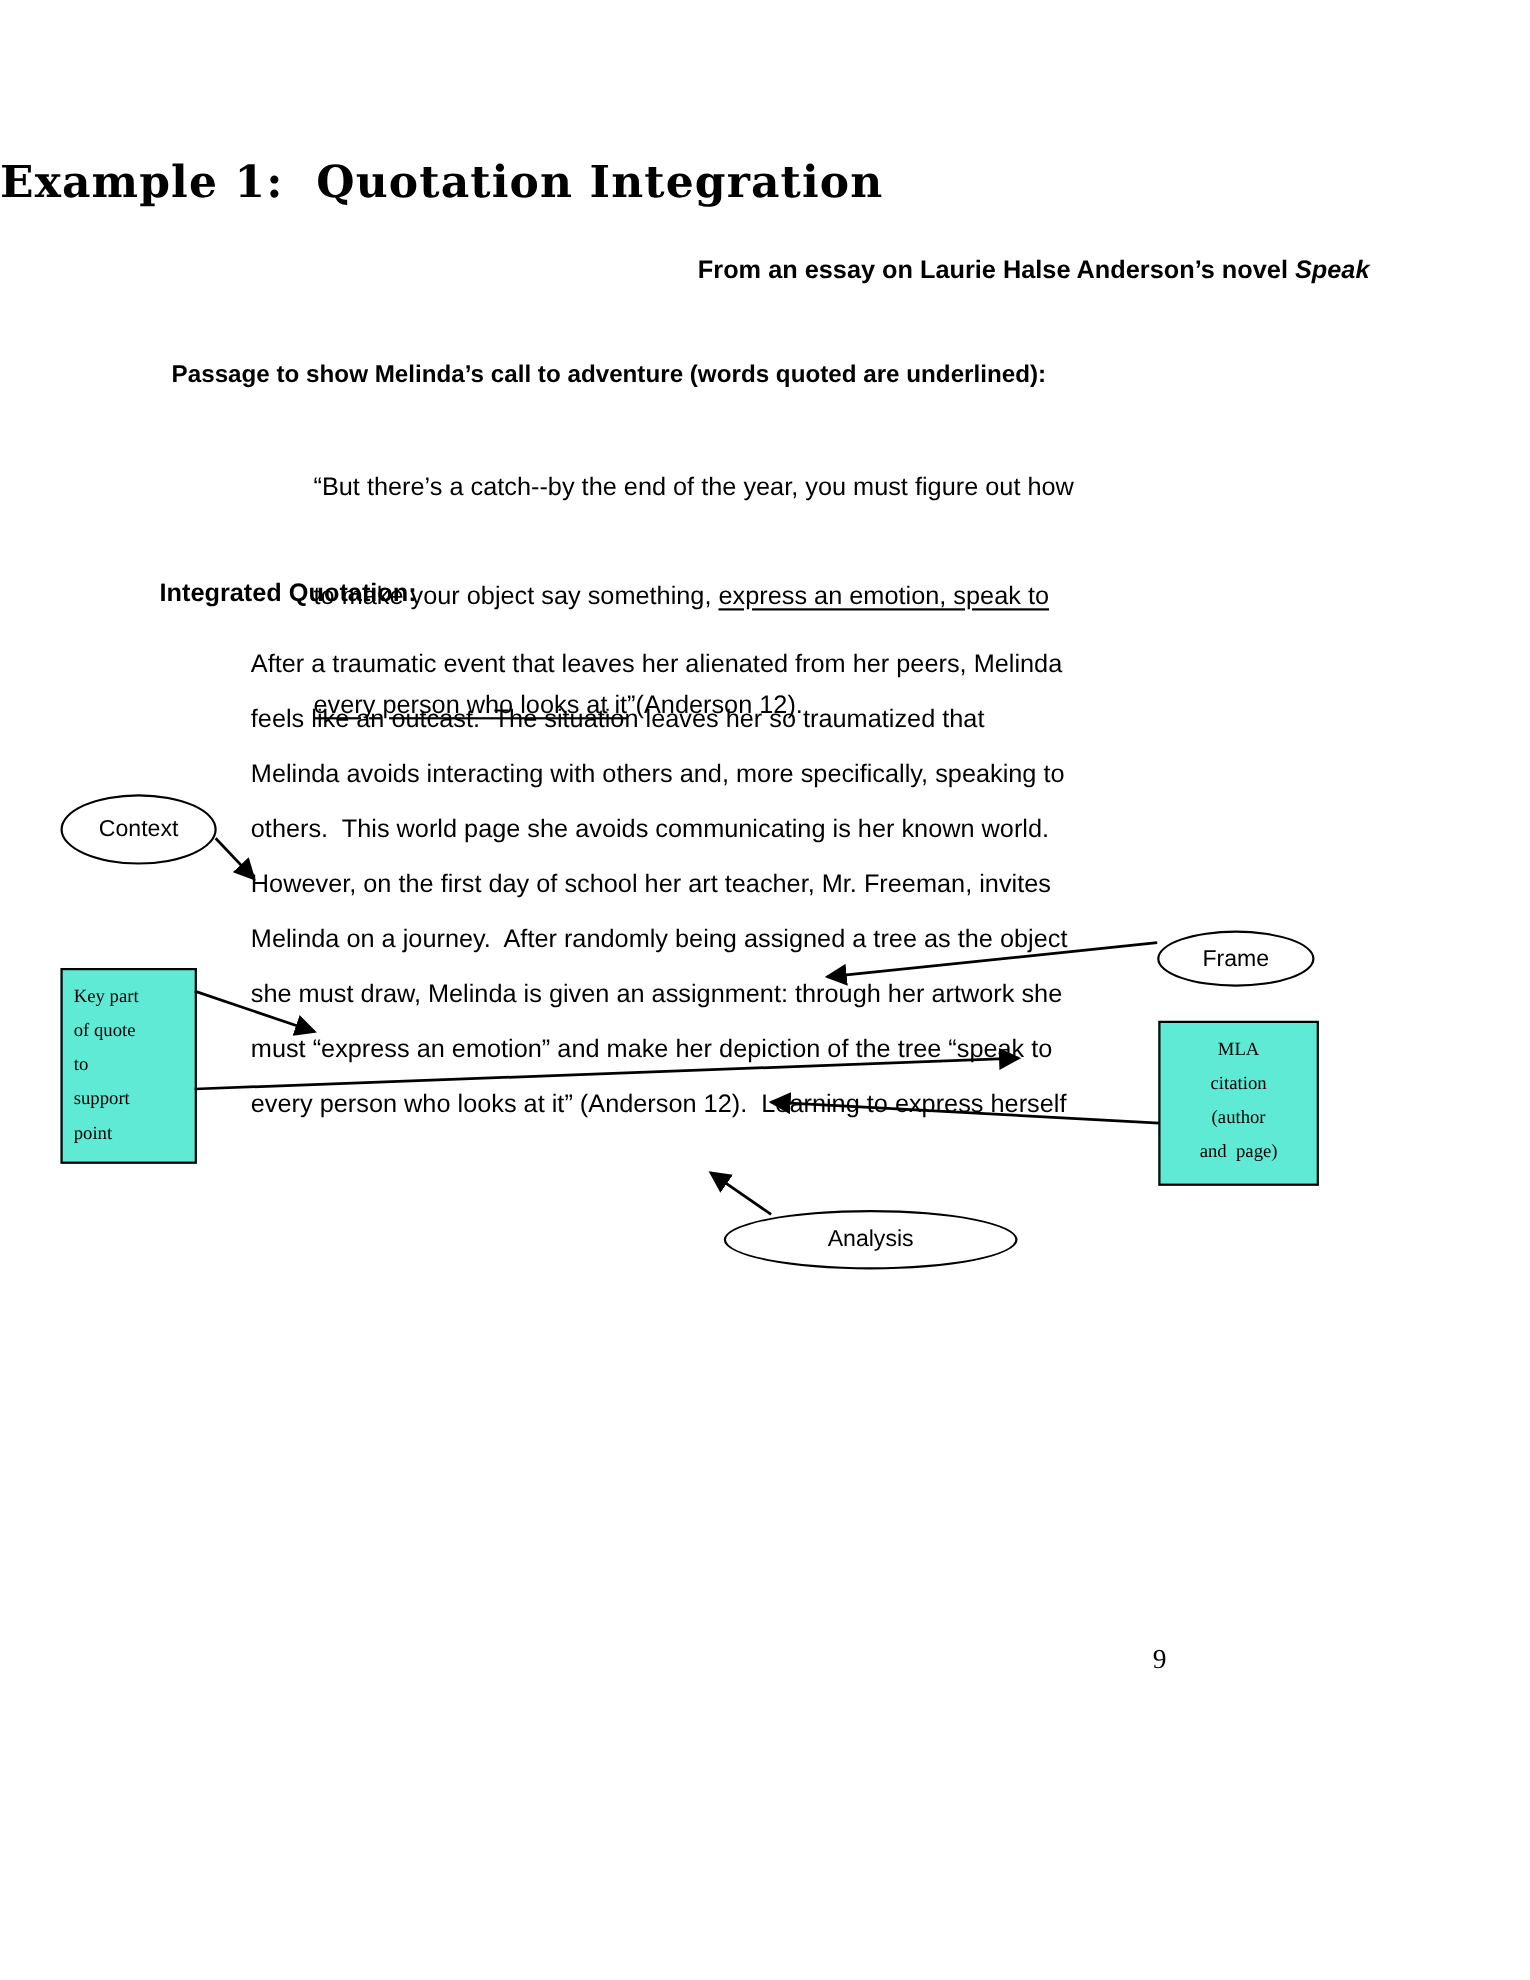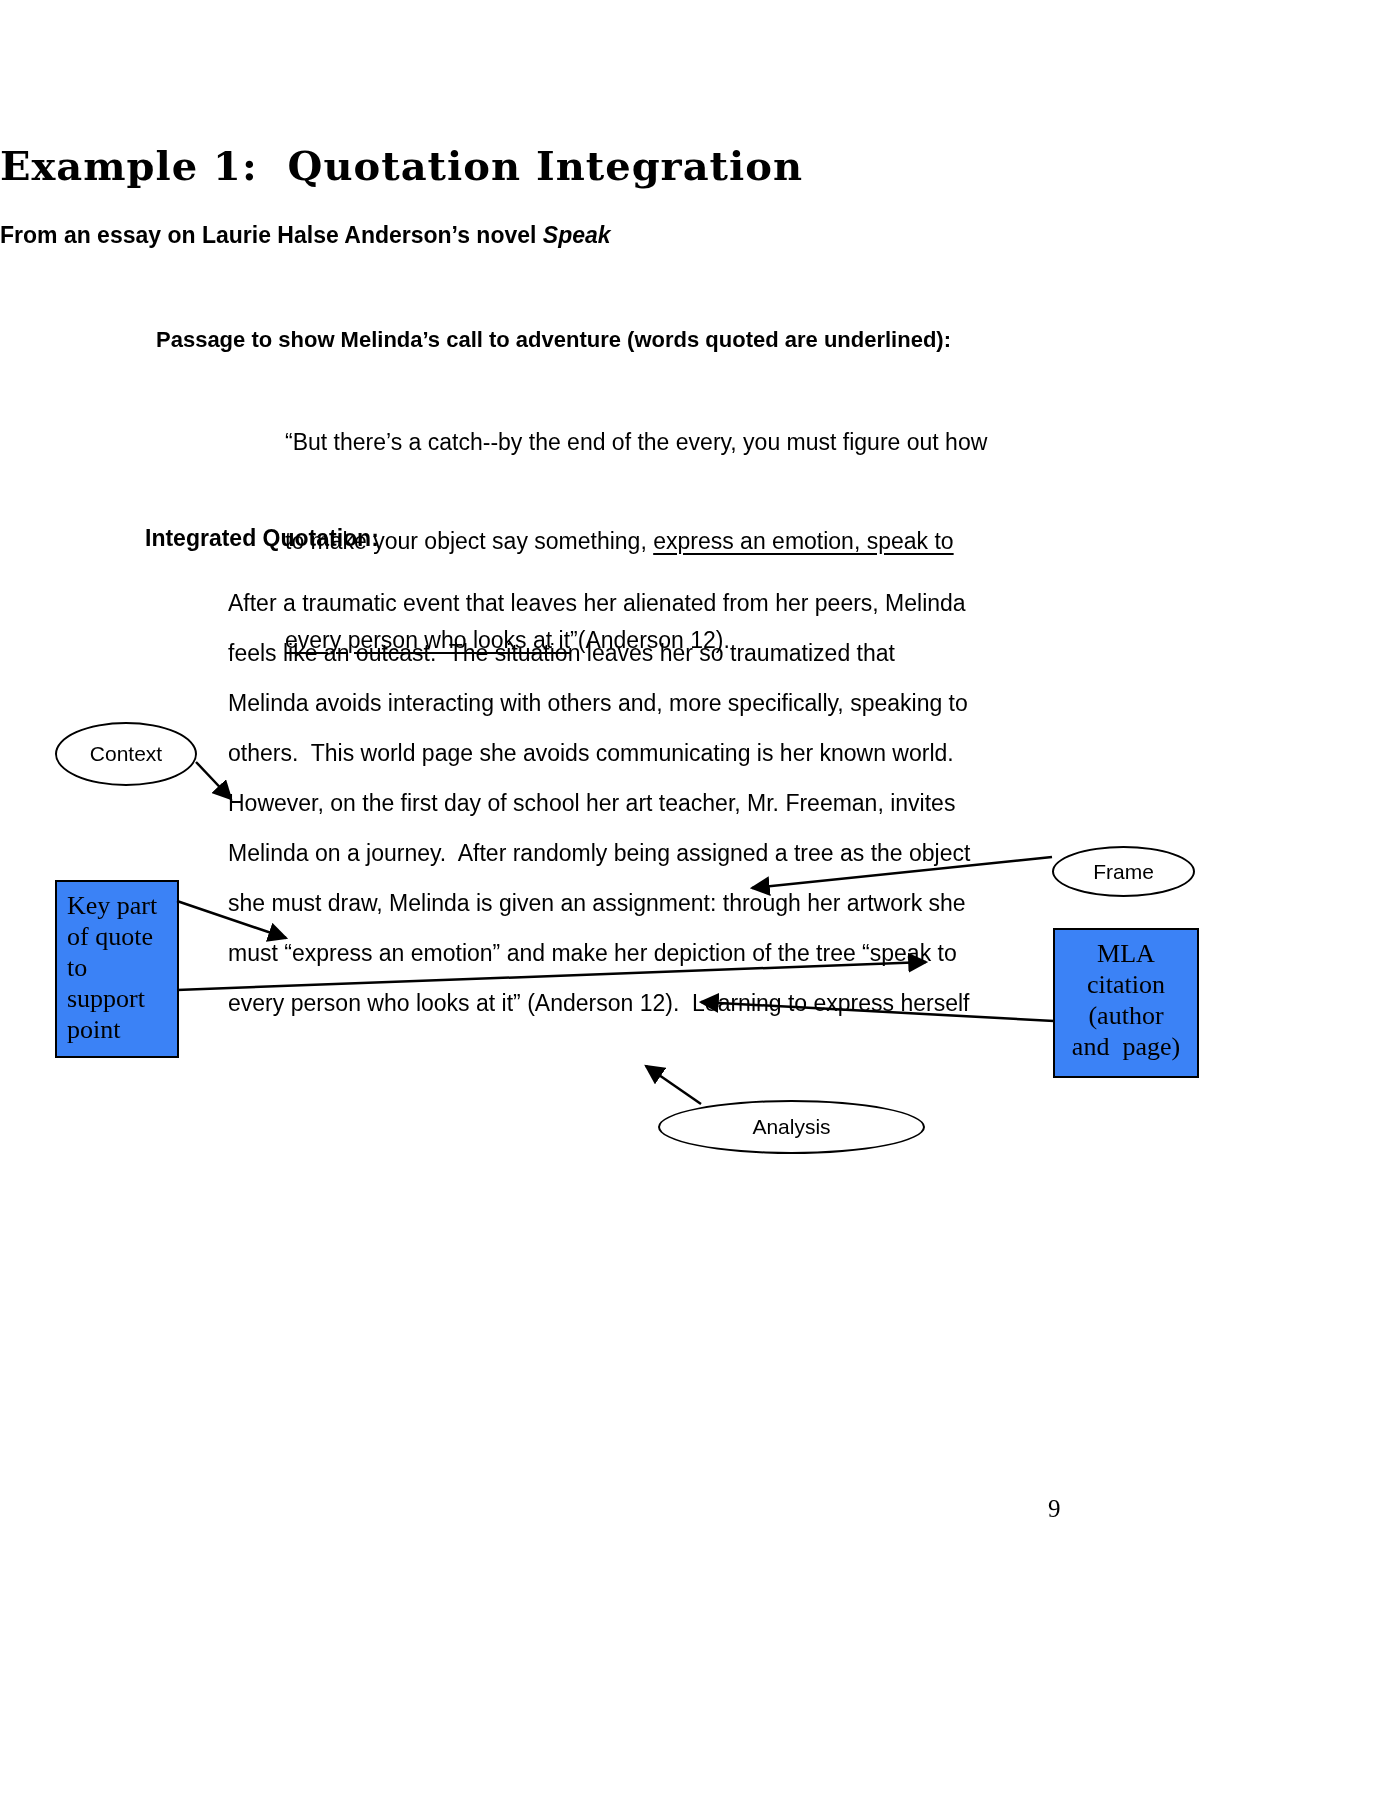--- a/index.html
+++ b/index.html
@@ -18,26 +18,27 @@
     width: 1210px;
     margin: 0;
     font-family: "DejaVu Serif", serif;
     font-weight: bold;
     font-size: 40px;
     letter-spacing: 1px;
     white-space: pre;
   }
   .subtitle {
     position: absolute;
-    left: 0; top: 222px;
+    left: 0; top: 232px;
     width: 1210px;
-    text-align: left;
+    text-align: right;
     font-weight: bold;
     font-size: 23px;
     white-space: pre;
+    padding-left: 35px;
   }
   .book { font-style: italic; }
   .passage-heading {
     position: absolute;
     left: 156px; top: 327px;
     font-weight: bold;
     font-size: 22px;
     white-space: pre;
   }
   .passage {
@@ -70,23 +71,23 @@
     justify-content: center;
     font-family: Liberation Sans, sans-serif;
     font-size: 21px;
     background: #fff;
     box-sizing: border-box;
   }
   .rect {
     position: absolute;
     border: 2px solid #000;
     font-family: "Liberation Serif", serif;
-    font-size: 26px;
+    font-size: 17px;
     padding: 8px 10px;
-    background: #3b82f6;
+    background: #5eead4;
     box-sizing: border-box;
   }
   .rect .bline { line-height: 31px; white-space: pre; }
   #ctx      { left: 55px;   top: 722px;  width: 142px; height: 64px; }
   #frame    { left: 1052px; top: 846px;  width: 143px; height: 51px; }
   #analysis { left: 658px;  top: 1100px; width: 267px; height: 54px; }
   #keypart  { left: 55px;   top: 880px;  width: 124px; height: 178px; }
   #mla      { left: 1053px; top: 928px;  width: 146px; height: 150px; text-align: center; }
   .arrows {
     position: absolute;
@@ -106,21 +107,21 @@
 
 <div class="page">
 
   <h1 class="title">Example 1:  Quotation Integration</h1>
 
   <div class="subtitle"><span>From an essay on Laurie Halse Anderson’s novel </span><span class="book">Speak</span></div>
 
   <div class="passage-heading">Passage to show Melinda’s call to adventure (words quoted are underlined):</div>
 
   <div class="passage">
-    <div class="pline">“But there’s a catch--by the end of the every, you must figure out how</div>
+    <div class="pline">“But there’s a catch--by the end of the year, you must figure out how</div>
     <div class="pline"><span>to make your object say something, </span><span class="u">express an emotion, speak to</span></div>
     <div class="pline"><span class="u">every person who looks at it</span><span>”(Anderson 12).</span></div>
   </div>
 
   <div class="iq-heading">Integrated Quotation:</div>
 
   <div class="iq">
     <div class="line">After a traumatic event that leaves her alienated from her peers, Melinda</div>
     <div class="line">feels like an outcast.  The situation leaves her so traumatized that</div>
     <div class="line">Melinda avoids interacting with others and, more specifically, speaking to</div>

